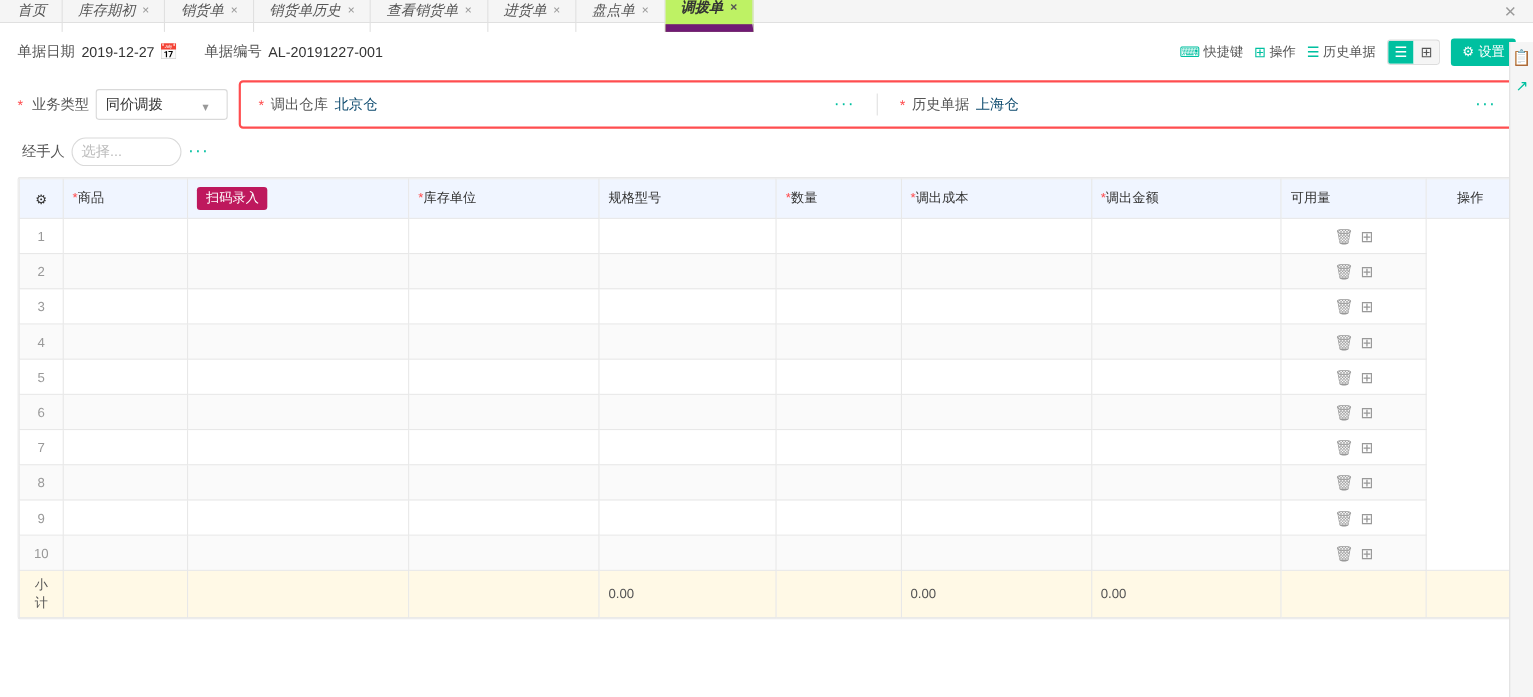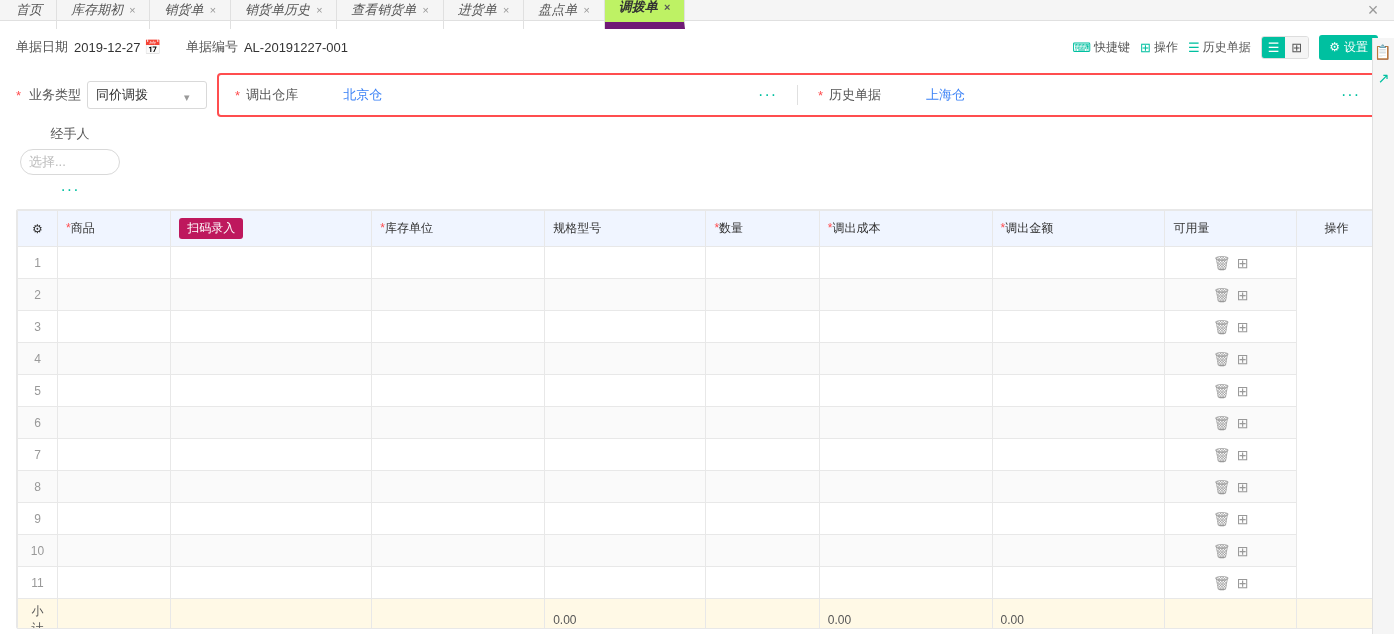--- a/index.html
+++ b/index.html
@@ -157,36 +157,35 @@
       margin-left: 10px;
     }
     .warehouse-field {
       display: flex;
       align-items: center;
       flex: 1;
       gap: 6px;
     }
     .warehouse-field .required { color: #ff4d4f; }
     .warehouse-field label { color: #555; }
-    .warehouse-field .wh-value { color: #3b82f6; font-weight: 500; flex: 1; margin-left: 39px; }
+    .warehouse-field .wh-value { color: #0c4a6e; font-weight: 500; flex: 1; }
     .warehouse-divider { width: 1px; background: #e0e0e0; height: 20px; }
 
     
     .second-row {
       display: flex;
       align-items: center;
       gap: 16px;
       margin-bottom: 10px;
       padding-left: 4px;
     }
     .person-field {
       display: flex;
       align-items: center;
       gap: 6px;
-      flex-direction: column;
     }
     .person-field label { color: #555; }
     .person-select {
       color: #bbb;
       border: 1px solid #d9d9d9;
       border-radius: 13px;
       padding: 3px 8px;
       min-width: 100px;
       cursor: pointer;
     }
@@ -574,36 +573,20 @@
     <td></td>
     <td></td>
     <td></td>
     <td class="op-cell">
       <div class="op-icons">
         <span class="op-icon">🗑</span>
         <span class="op-icon">⊞</span>
       </div>
     </td>
   </tr>
-          <tr>
-      <td class="row-num">11</td>
-      <td style="cursor:pointer;"></td>
-      <td></td>
-      <td></td>
-      <td></td>
-      <td></td>
-      <td></td>
-      <td></td>
-      <td class="op-cell">
-        <div class="op-icons">
-          <span class="op-icon">🗑</span>
-          <span class="op-icon">⊞</span>
-        </div>
-      </td>
-    </tr>
           <tr class="subtotal-row">
       <td class="row-num" style="color:#555;font-weight:500;">小计</td>
       <td></td>
       <td></td>
       <td></td>
       <td>0.00</td>
       <td></td>
       <td>0.00</td>
       <td>0.00</td>
       <td></td>

